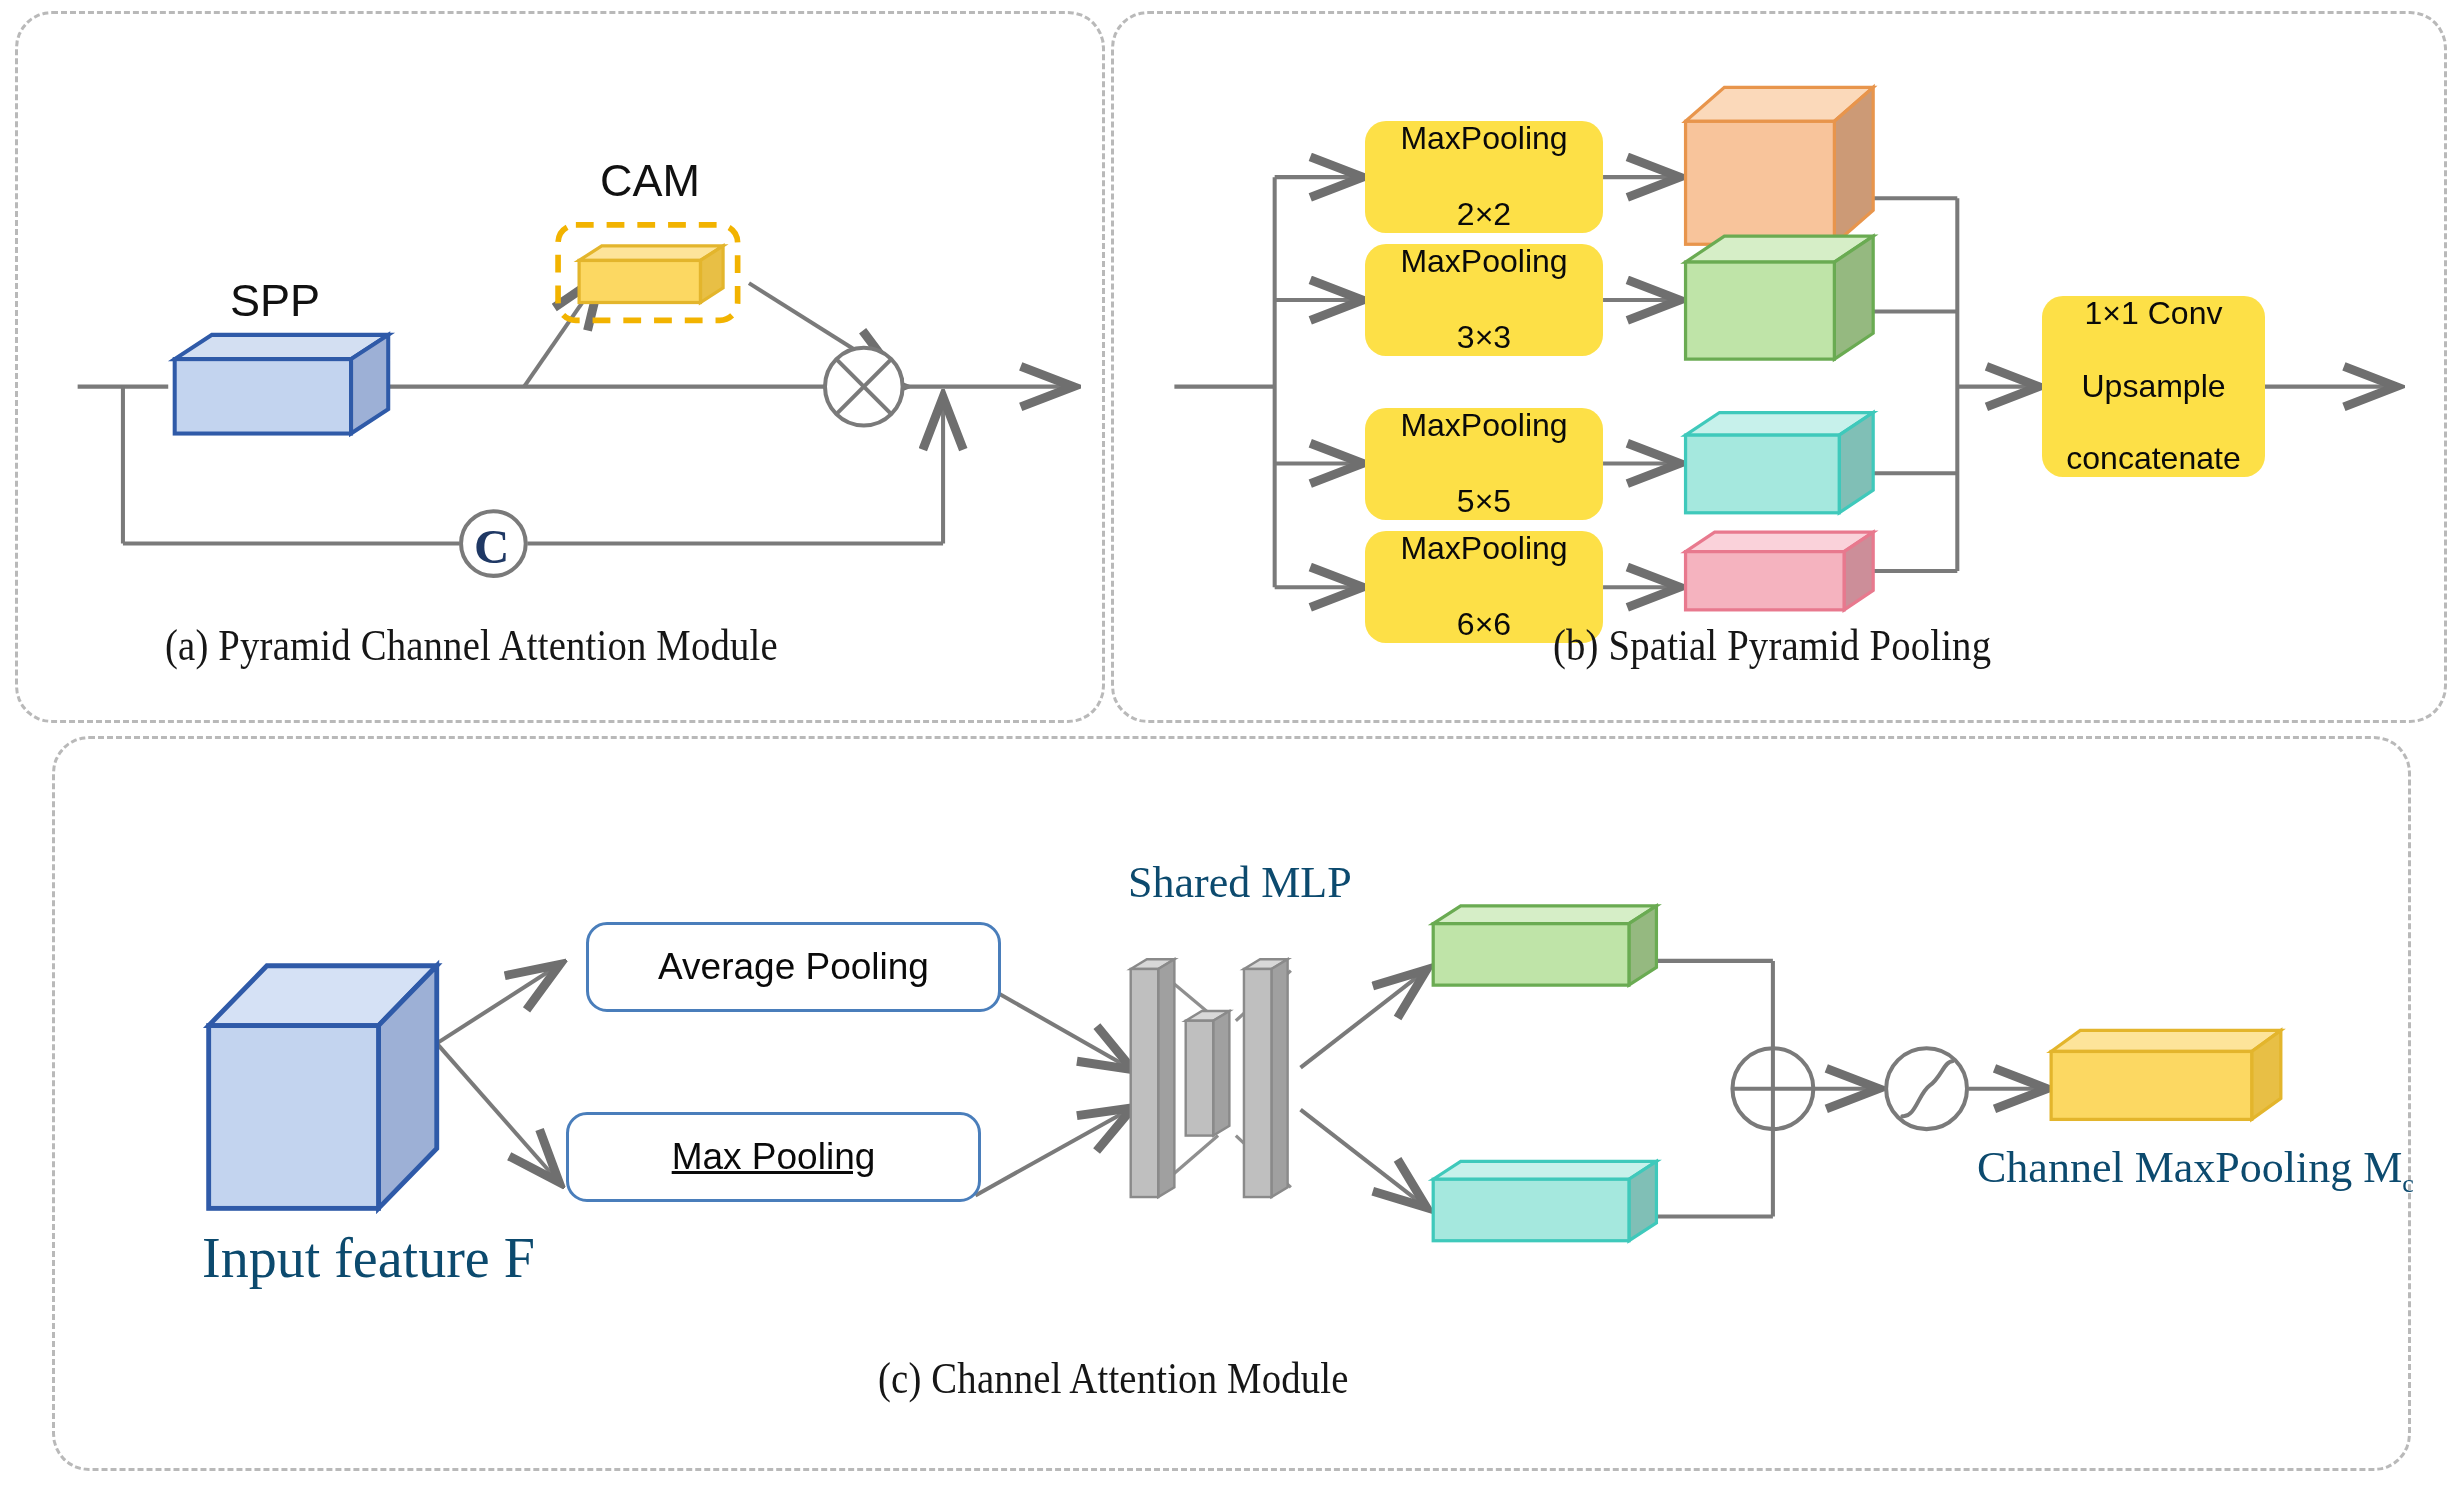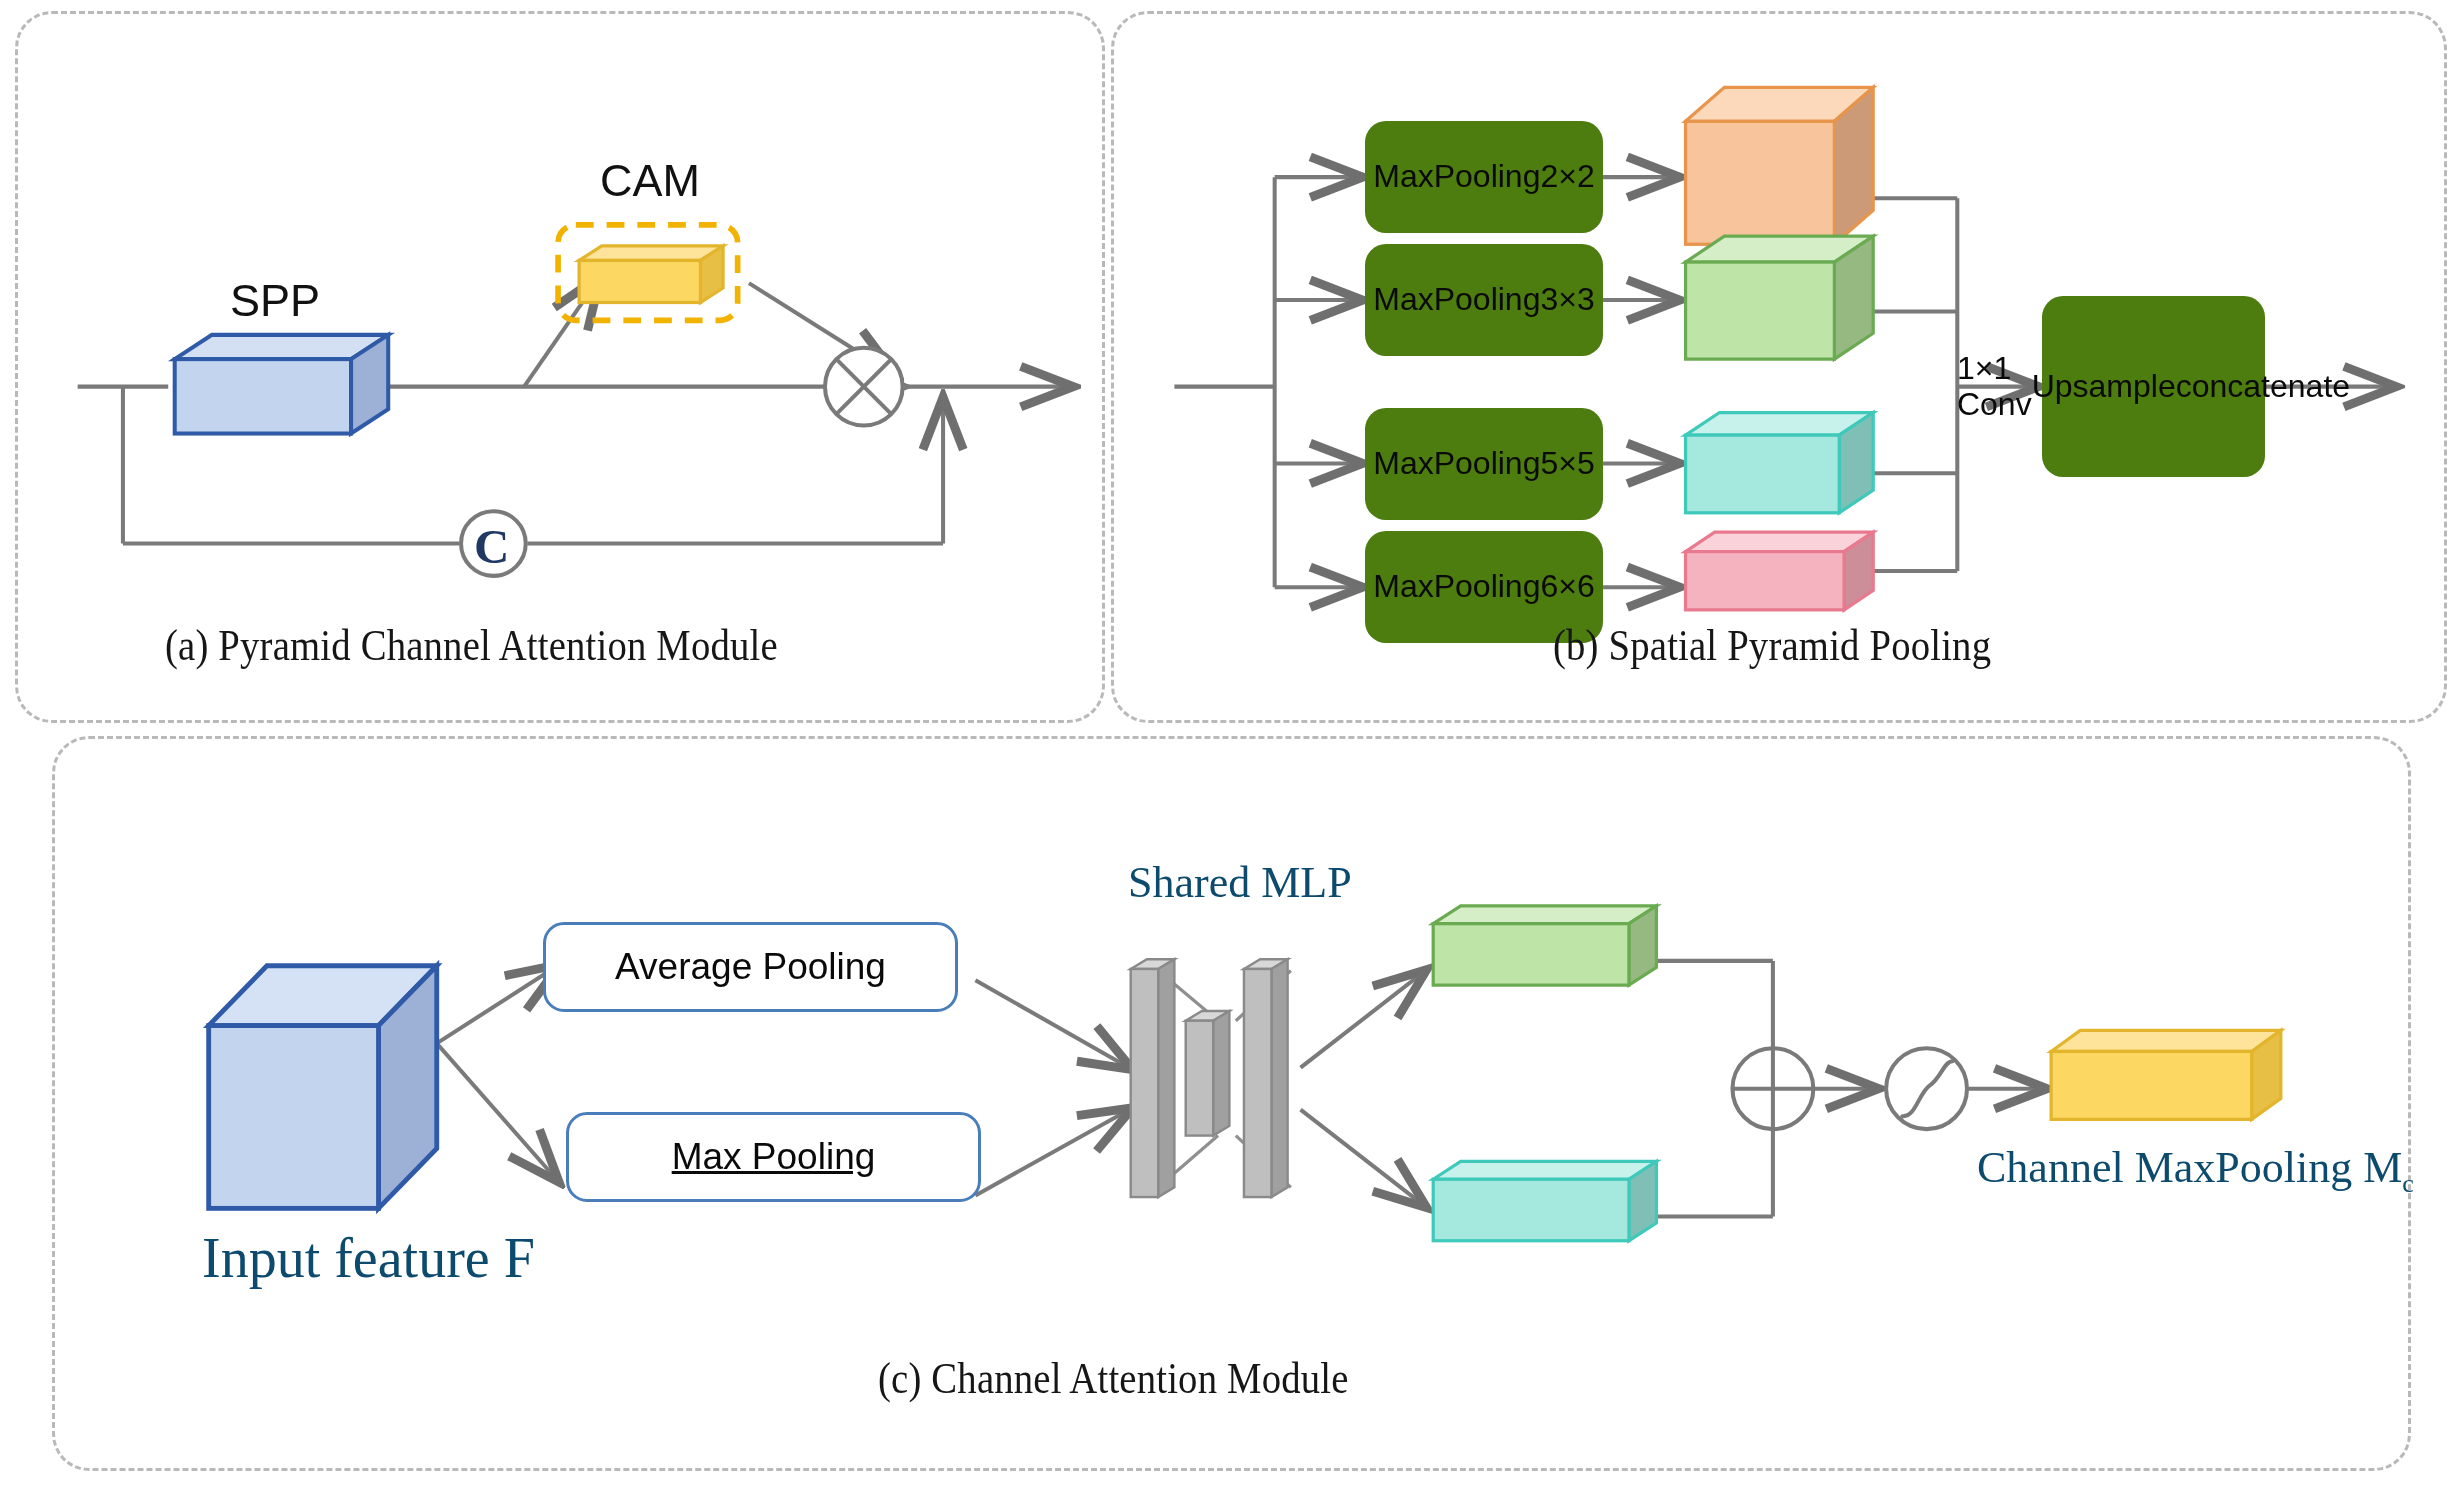--- a/index.html
+++ b/index.html
@@ -14,22 +14,22 @@
   .caption{position:absolute;font-family:"Liberation Serif",serif;
            font-size:44px;color:#161616;white-space:nowrap;letter-spacing:0.2px;
            transform:scaleX(.88);transform-origin:left center;}
 
   .lbl-sans{position:absolute;font-family:"Liberation Sans",sans-serif;color:#111;white-space:nowrap;}
   .lbl-serif{position:absolute;font-family:"Liberation Serif",serif;color:#0c4a6e;white-space:nowrap;}
 
   svg.layer{position:absolute;left:0;top:0;width:2462px;height:1485px;pointer-events:none;}
 
   
-  .gbox{position:absolute;background:#4d7c0f;border-radius:21px;
-        display:flex;flex-direction:row;align-items:center;justify-content:center;
+  .gbox{position:absolute;background:#fde047;border-radius:21px;
+        display:flex;flex-direction:column;align-items:center;justify-content:space-between;
         font-family:"Liberation Sans",sans-serif;font-size:32px;color:#0a0a0a;line-height:1.12;}
   
   .bbox{position:absolute;background:#ffffff;border:3.2px solid #4a7ebb;border-radius:21px;
         display:flex;align-items:center;justify-content:center;
         font-family:"Liberation Sans",sans-serif;font-size:37px;color:#0a0a0a;}
 </style>
 </head>
 <body>
 
 <div id="root">
@@ -231,21 +231,21 @@
   </div>
 
   <div class="gbox" style="left:2042px;top:296px;width:223px;height:181px;">
     <span>1×1 Conv</span>
     <span>Upsample</span>
     <span>concatenate</span>
   </div>
 
   <div class="caption" style="left:1553px;top:620px;">(b) Spatial Pyramid Pooling</div>
 
-  <div class="bbox" style="left:543px;top:922px;width:409px;height:84px;">
+  <div class="bbox" style="left:586px;top:922px;width:409px;height:84px;">
     <span>Average Pooling</span>
   </div>
   <div class="bbox" style="left:566px;top:1112px;width:409px;height:84px;text-decoration:underline;">
     <span>Max Pooling</span>
   </div>
 
   <div class="lbl-serif" style="left:1128px;top:857px;font-size:44px;">Shared MLP</div>
 
   <div class="lbl-serif" style="left:202px;top:1226px;font-size:56px;">Input feature F</div>
 

